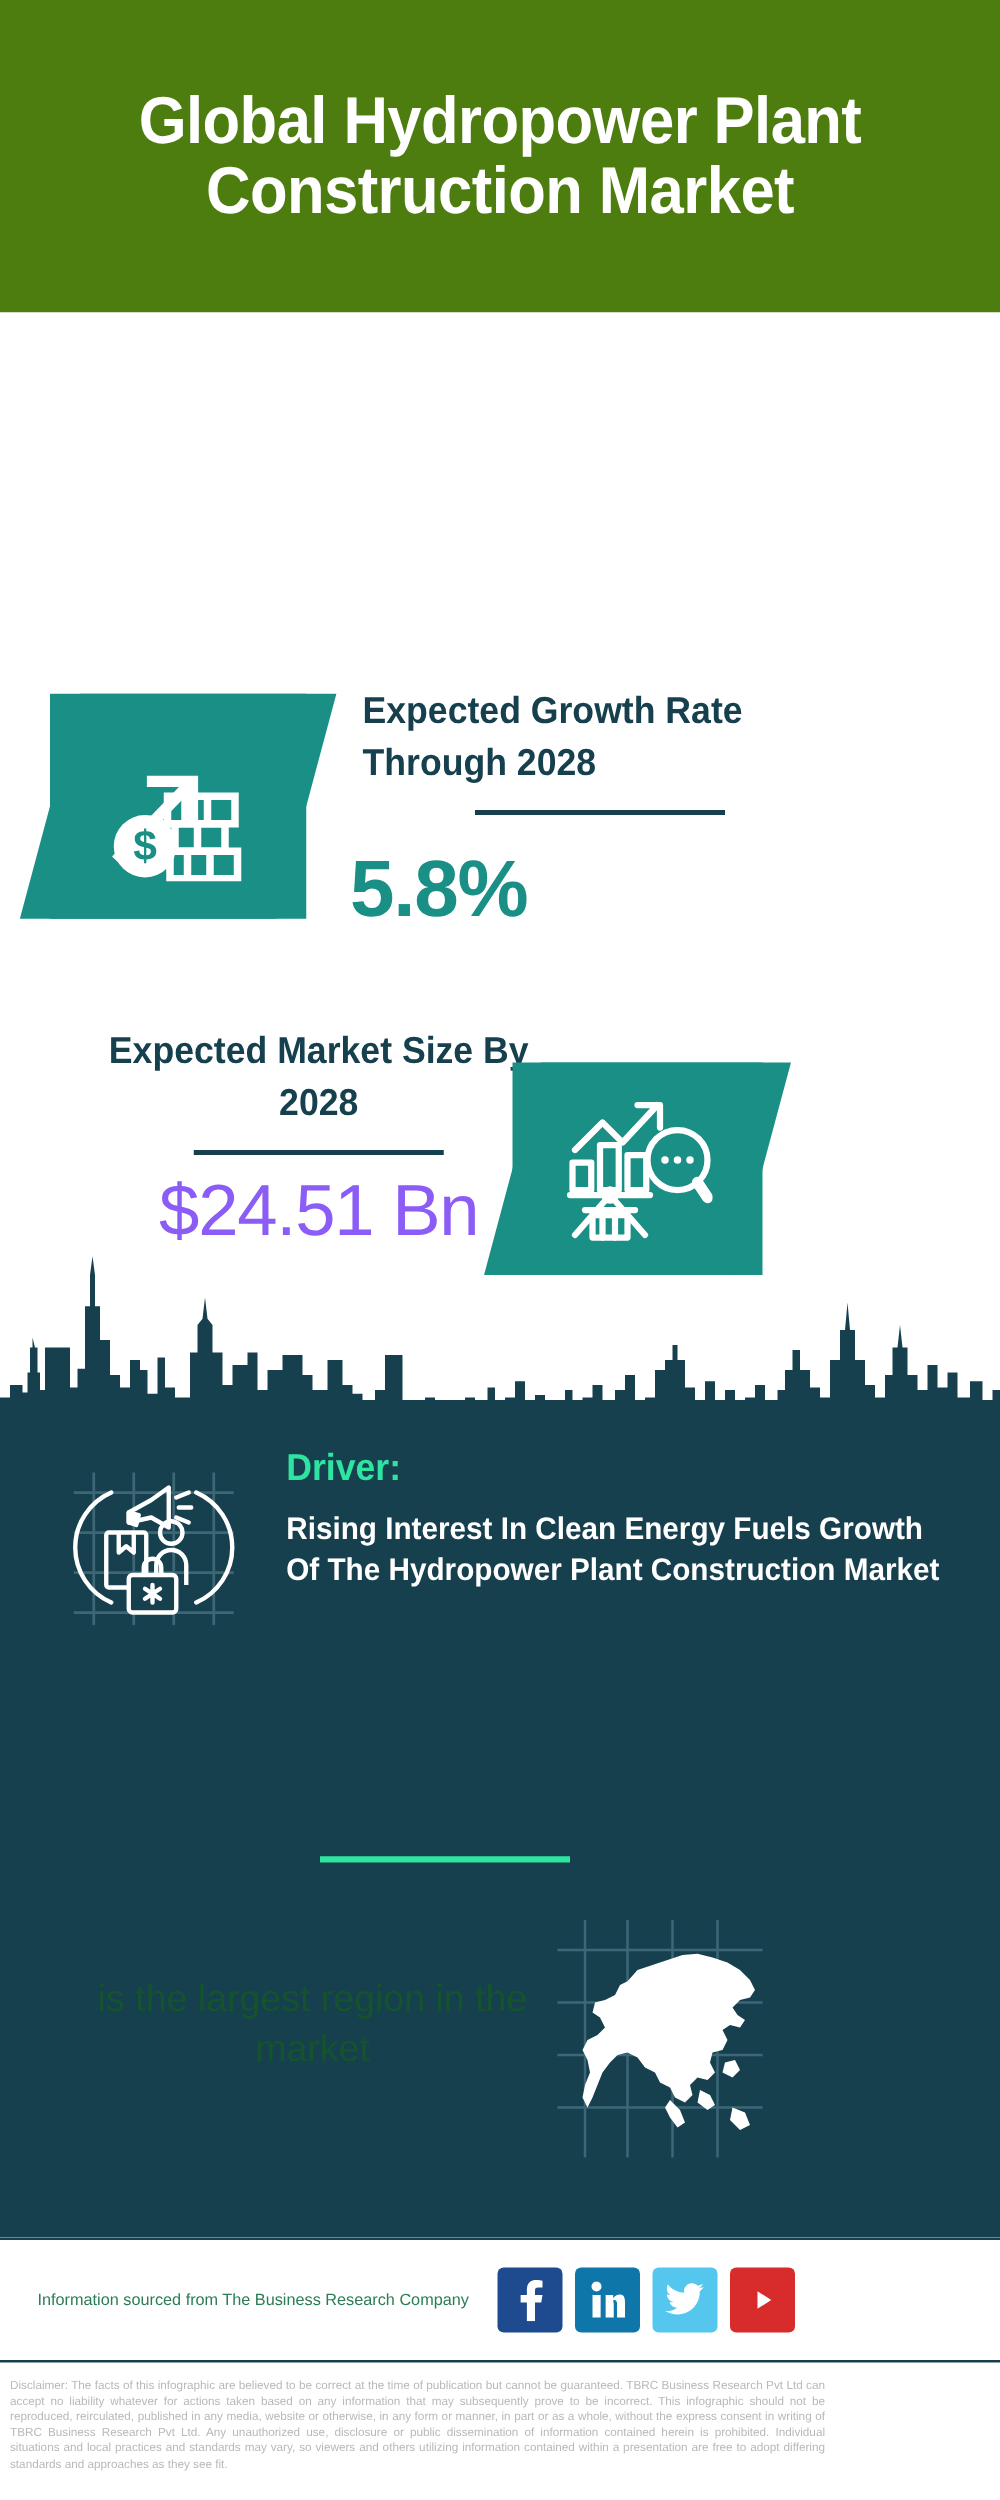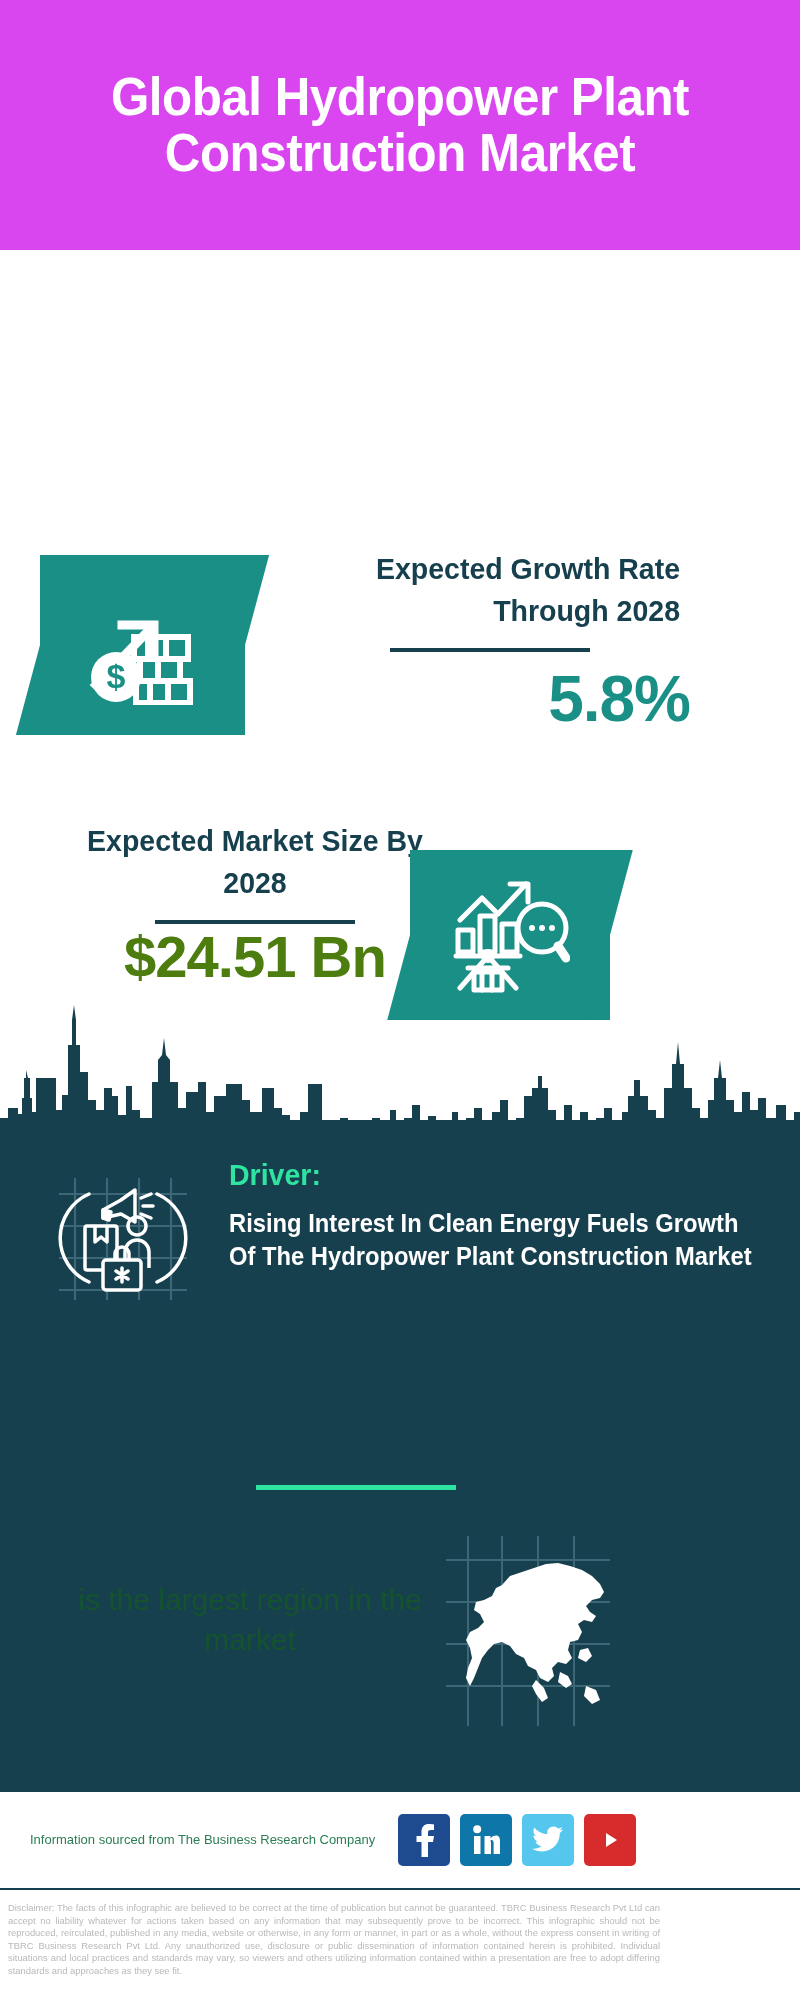--- a/index.html
+++ b/index.html
@@ -8,21 +8,21 @@
     width:800px; height:2000px;
     background:#ffffff;
     font-family:"Liberation Sans", sans-serif;
     position:relative;
     overflow:hidden;
   }
 
   
   .header {
     width:800px; height:250px;
-    background:#d946ef;
+    background:#4d7c0f;
     display:flex; align-items:center; justify-content:center;
     padding:0 30px;
   }
   .header-title {
     color:#ffffff;
     font-size:53px;
     line-height:56px;
     font-weight:bold;
     text-align:center;
     letter-spacing:-0.5px;
@@ -50,53 +50,53 @@
     display:flex; align-items:center; justify-content:center;
   }
 
   .growth-badge {
     position:absolute; left:40px; top:305px;
     width:205px; height:180px;
   }
   .growth-badge .skew { background:#1a8f86; }
 
   .growth-text {
-    position:absolute; left:290px; top:298px; width:400px;
-    text-align:right;
+    position:absolute; left:280px; top:298px; width:400px;
+    text-align:left;
   }
   .growth-label {
     color:#17404f;
     font-size:30px; line-height:42px; font-weight:bold;
     transform:scaleX(0.95);
   }
   .divider-dark {
     width:200px; height:4px; background:#17404f;
     margin:16px auto 0 auto;
   }
   .growth-value {
     color:#1a8f86;
     font-size:64px; line-height:70px; font-weight:bold;
-    margin-top:12px;
+    margin-top:24px;
     letter-spacing:-1px;
   }
 
   
   .size-text {
     position:absolute; left:55px; top:570px; width:400px;
     text-align:center;
   }
   .size-label {
     color:#17404f;
     font-size:30px; line-height:42px; font-weight:bold;
     transform:scaleX(0.95);
   }
   .size-value {
-    color:#4d7c0f;
-    font-size:58px; line-height:66px; font-weight:bold;
-    margin-top:0;
+    color:#8b5cf6;
+    font-size:58px; line-height:66px; font-weight:normal;
+    margin-top:12px;
     letter-spacing:-1px;
   }
   .size-badge {
     position:absolute; left:410px; top:600px;
     width:200px; height:170px;
   }
 
   
   .skyline-wrap {
     position:absolute; left:0; top:1000px;

